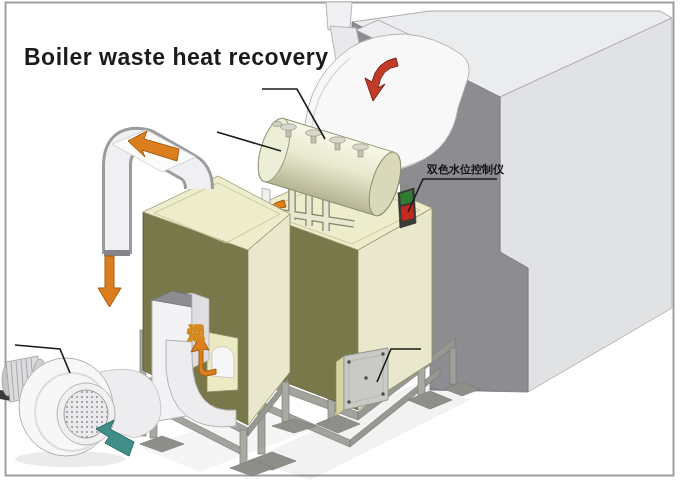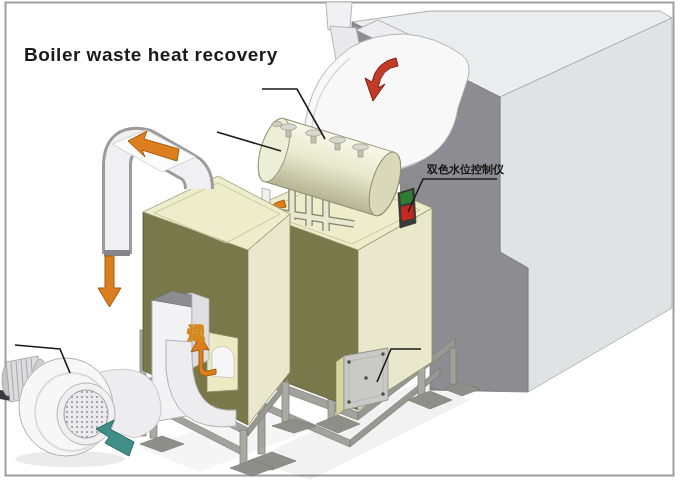--- a/index.html
+++ b/index.html
@@ -1,20 +1,20 @@
 <!DOCTYPE html>
 <html><head>
 <meta charset="utf-8">
 <style>
   html,body{margin:0;padding:0;background:#fff;}
   #stage{position:relative;width:680px;height:485px;background:#fff;overflow:hidden;
          font-family:"Liberation Sans","DejaVu Sans",sans-serif;}
   #art{position:absolute;left:0;top:0;}
   .txt{position:absolute;margin:0;}
-  #title{left:24px;top:44px;font-size:19px;font-weight:bold;letter-spacing:.5px;white-space:nowrap;}
+  #title{left:24px;top:44px;font-size:23px;font-weight:bold;letter-spacing:.5px;white-space:nowrap;}
   #gauge-label{left:427px;top:162px;font-size:11px;font-weight:bold;white-space:nowrap;}
   #fluegas-label{left:184px;top:264px;width:22px;font-size:18px;font-weight:bold;line-height:1.14;
                  word-break:break-all;text-align:center;writing-mode:vertical-rl;text-orientation:upright;height:92px;}
 </style>
 </head>
 <body>
 
 <div id="stage">
 
 <svg id="art" width="680" height="485" viewBox="0 0 680 485">

